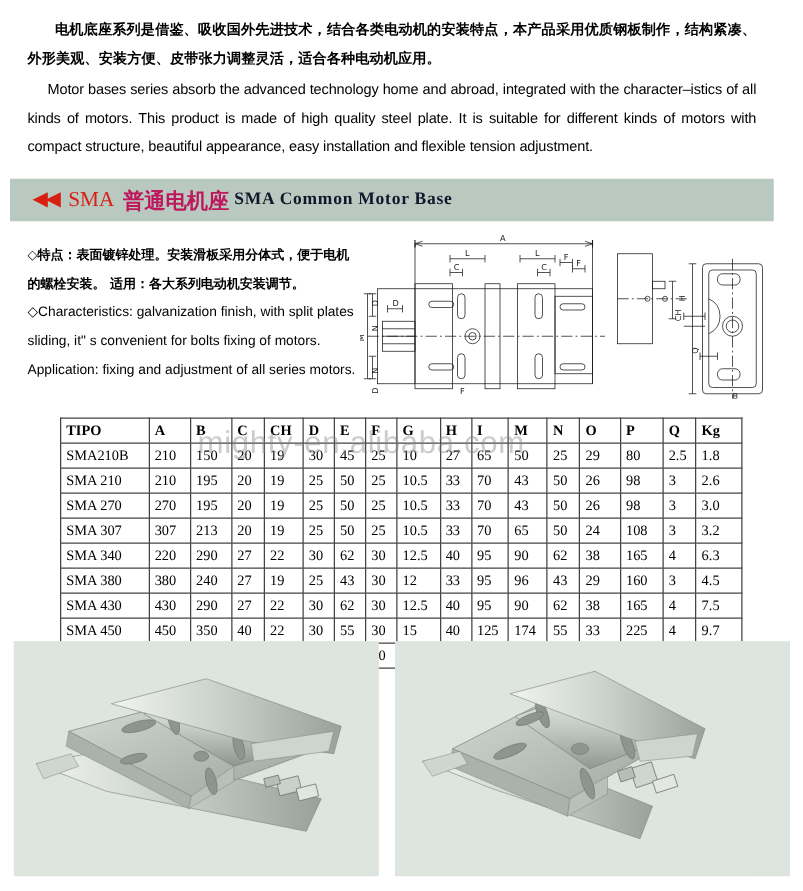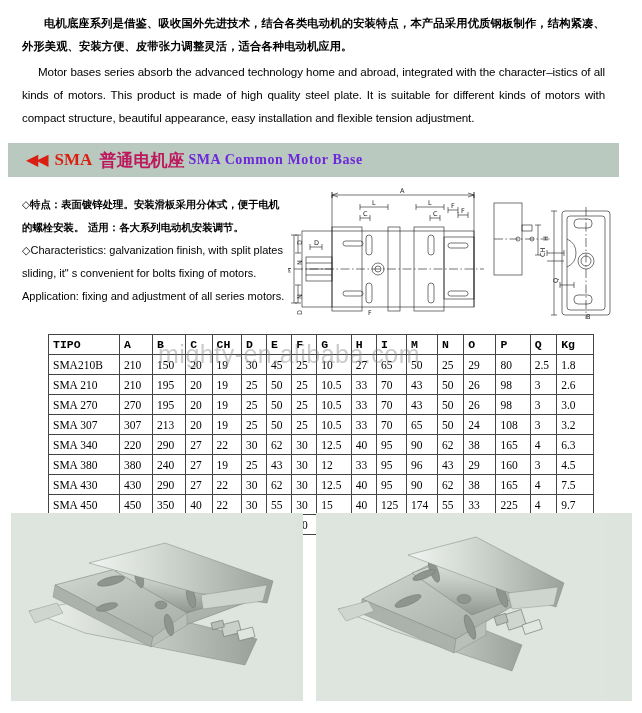--- a/index.html
+++ b/index.html
@@ -49,33 +49,33 @@
     color:#d81f12;
     font-size:16px;
     line-height:1;
     letter-spacing:-2px;
     margin-right:8px;
     margin-top:-1px;
   }
   .b-sma{
     color:#d81f12;
     font-family:"Liberation Serif", serif;
-    font-weight:bold;
+    font-weight:normal;
     font-size:17px;
     margin-right:7px;
   }
   .b-cn{
     color:#be185d;
     font-family:"DejaVu Serif", serif;
     font-weight:bold;
     font-size:17px;
     margin-right:4px;
   }
   .b-en{
-    color:#6d28d9;
+    color:#0f172a;
     font-family:"Liberation Serif", serif;
     font-weight:bold;
     font-size:14px;
     letter-spacing:0.6px;
   }
 
   
   .mid{position:relative;height:135px;margin-top:10px;}
   .feat{
     position:absolute;left:22px;top:6px;width:268px;
@@ -106,21 +106,21 @@
     background:#fff;
   }
   table.spec th, table.spec td{
     border:1px solid #444;
     padding:1px 4px;
     height:17px;
     text-align:left;
     white-space:nowrap;
     font-weight:normal;
   }
-  table.spec th{font-weight:bold;font-family:Liberation Mono, monospace;}
+  table.spec th{font-weight:bold;}
   table.spec th:first-child, table.spec td:first-child{width:72px;}
   table.spec th:nth-child(2), table.spec td:nth-child(2){width:30px;}
   table.spec th:nth-child(3), table.spec td:nth-child(3){width:30px;}
   table.spec th:nth-child(4), table.spec td:nth-child(4){width:22px;}
   table.spec th:nth-child(5), table.spec td:nth-child(5){width:26px;}
   table.spec th:nth-child(6), table.spec td:nth-child(6){width:20px;}
   table.spec th:nth-child(7), table.spec td:nth-child(7){width:20px;}
   table.spec th:nth-child(8), table.spec td:nth-child(8){width:20px;}
   table.spec th:nth-child(9), table.spec td:nth-child(9){width:30px;}
   table.spec th:nth-child(10), table.spec td:nth-child(10){width:20px;}

